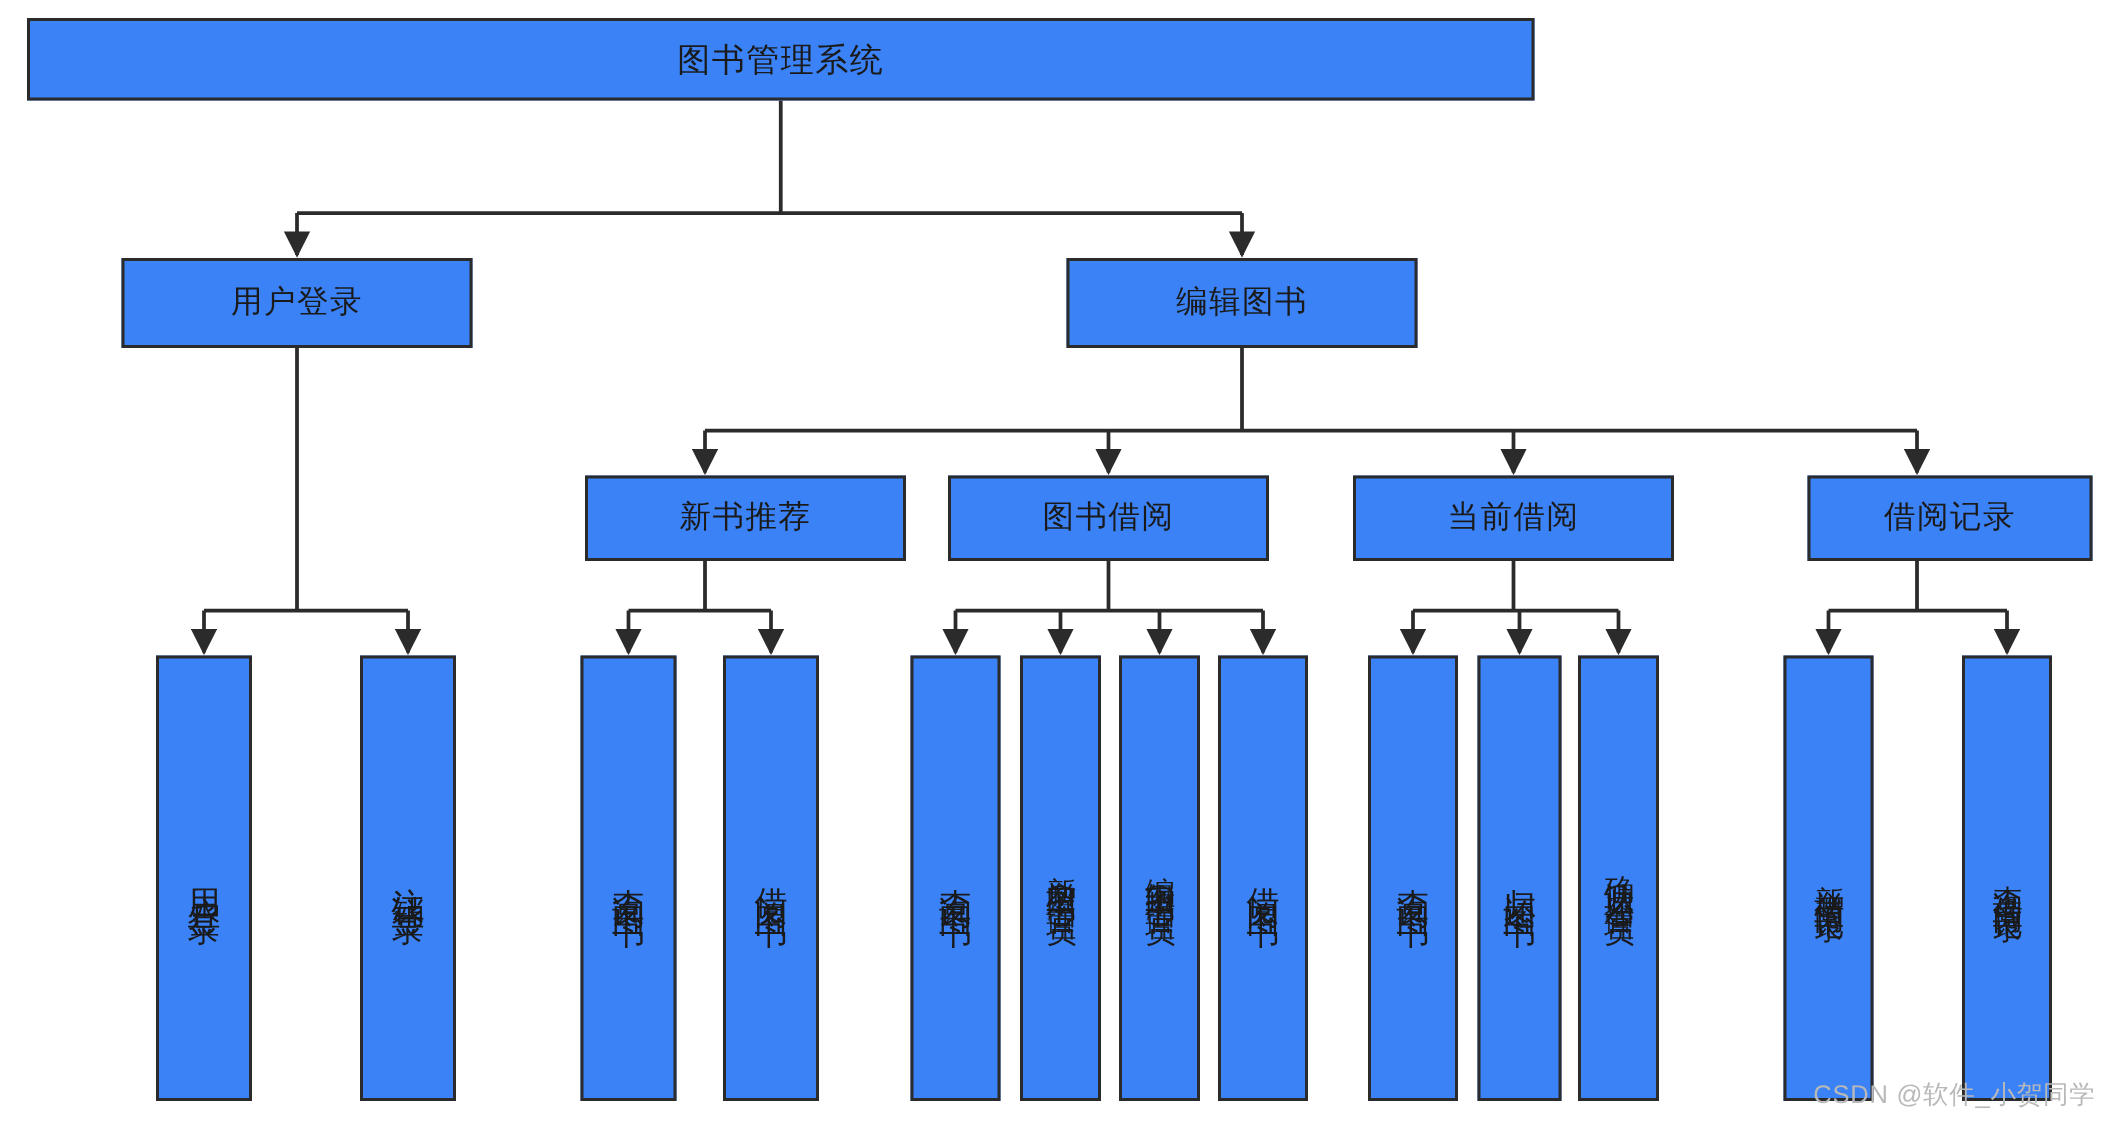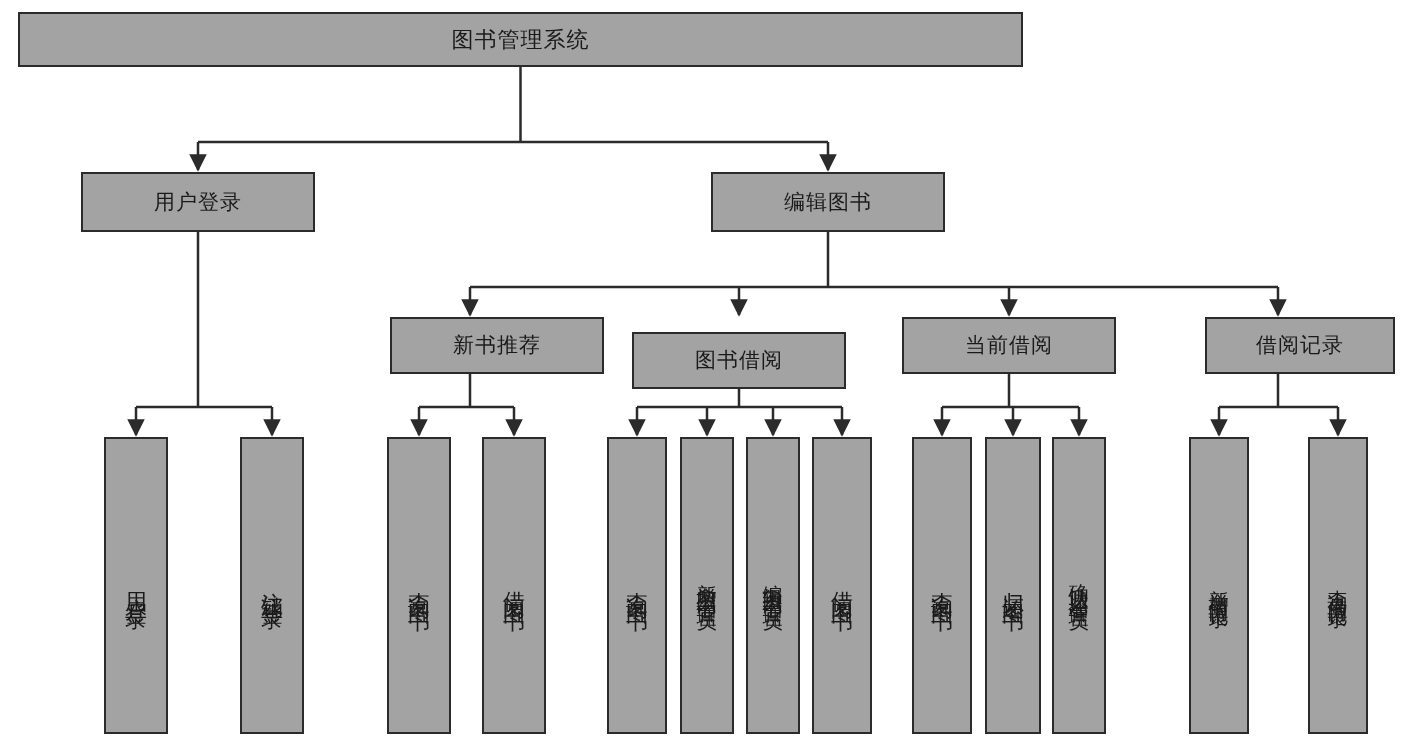--- a/index.html
+++ b/index.html
@@ -7,21 +7,21 @@
     width:1405px;height:747px;position:relative;overflow:hidden;
     font-family:"Liberation Sans","DejaVu Sans",sans-serif;
     color:#1a1a1a;
   }
   #canvas{position:absolute;left:0;top:0;width:1405px;height:747px;}
   svg.links{position:absolute;left:0;top:0;width:1405px;height:747px;}
   .node{
     position:absolute;
     box-sizing:border-box;
     border:2.5px solid #2b2b2b;
-    background:#a3a3a3;
+    background:#3b82f6;
     display:flex;
     align-items:center;
     justify-content:center;
     text-align:center;
   }
   .node .lbl{
     font-size:21px;
     line-height:1.15;
     letter-spacing:1px;
     color:#1a1a1a;
@@ -98,21 +98,21 @@
       </div>
       <div class="node level2" style="left: 81px; top: 172px; width: 234px; height: 60px;">
         <span class="lbl">用户登录</span>
       </div>
       <div class="node level2" style="left: 711px; top: 172px; width: 234px; height: 60px;">
         <span class="lbl">编辑图书</span>
       </div>
       <div class="node level3" style="left: 363px; top: 317px; width: 214px; height: 57px; margin-left: 27px;">
         <span class="lbl">新书推荐</span>
       </div>
-      <div class="node level3" style="left: 632px; top: 332px; width: 214px; height: 57px;">
+      <div class="node level3" style="left: 632px; top: 317px; width: 214px; height: 57px;">
         <span class="lbl">图书借阅</span>
       </div>
       <div class="node level3" style="left: 902px; top: 317px; width: 214px; height: 57px;">
         <span class="lbl">当前借阅</span>
       </div>
       <div class="node level3" style="left: 1205px; top: 317px; width: 190px; height: 57px;">
         <span class="lbl">借阅记录</span>
       </div>
       <div class="node leaf" style="left: 104px; top: 437px; width: 64px; height: 297px;">
         <span class="lbl">用户登录</span>
@@ -147,13 +147,14 @@
       <div class="node leaf narrow" style="left: 1052px; top: 437px; width: 54px; height: 297px;">
         <span class="lbl">确认归还（管理员）</span>
       </div>
       <div class="node leaf narrow" style="left: 1189px; top: 437px; width: 60px; height: 297px;">
         <span class="lbl">新增借阅记录</span>
       </div>
       <div class="node leaf narrow" style="left: 1308px; top: 437px; width: 60px; height: 297px;">
         <span class="lbl">查询借阅记录</span>
       </div>
     </div>
+  <div class="watermark">CSDN @软件_小贺同学</div>
 </div>
 
 </body></html>

